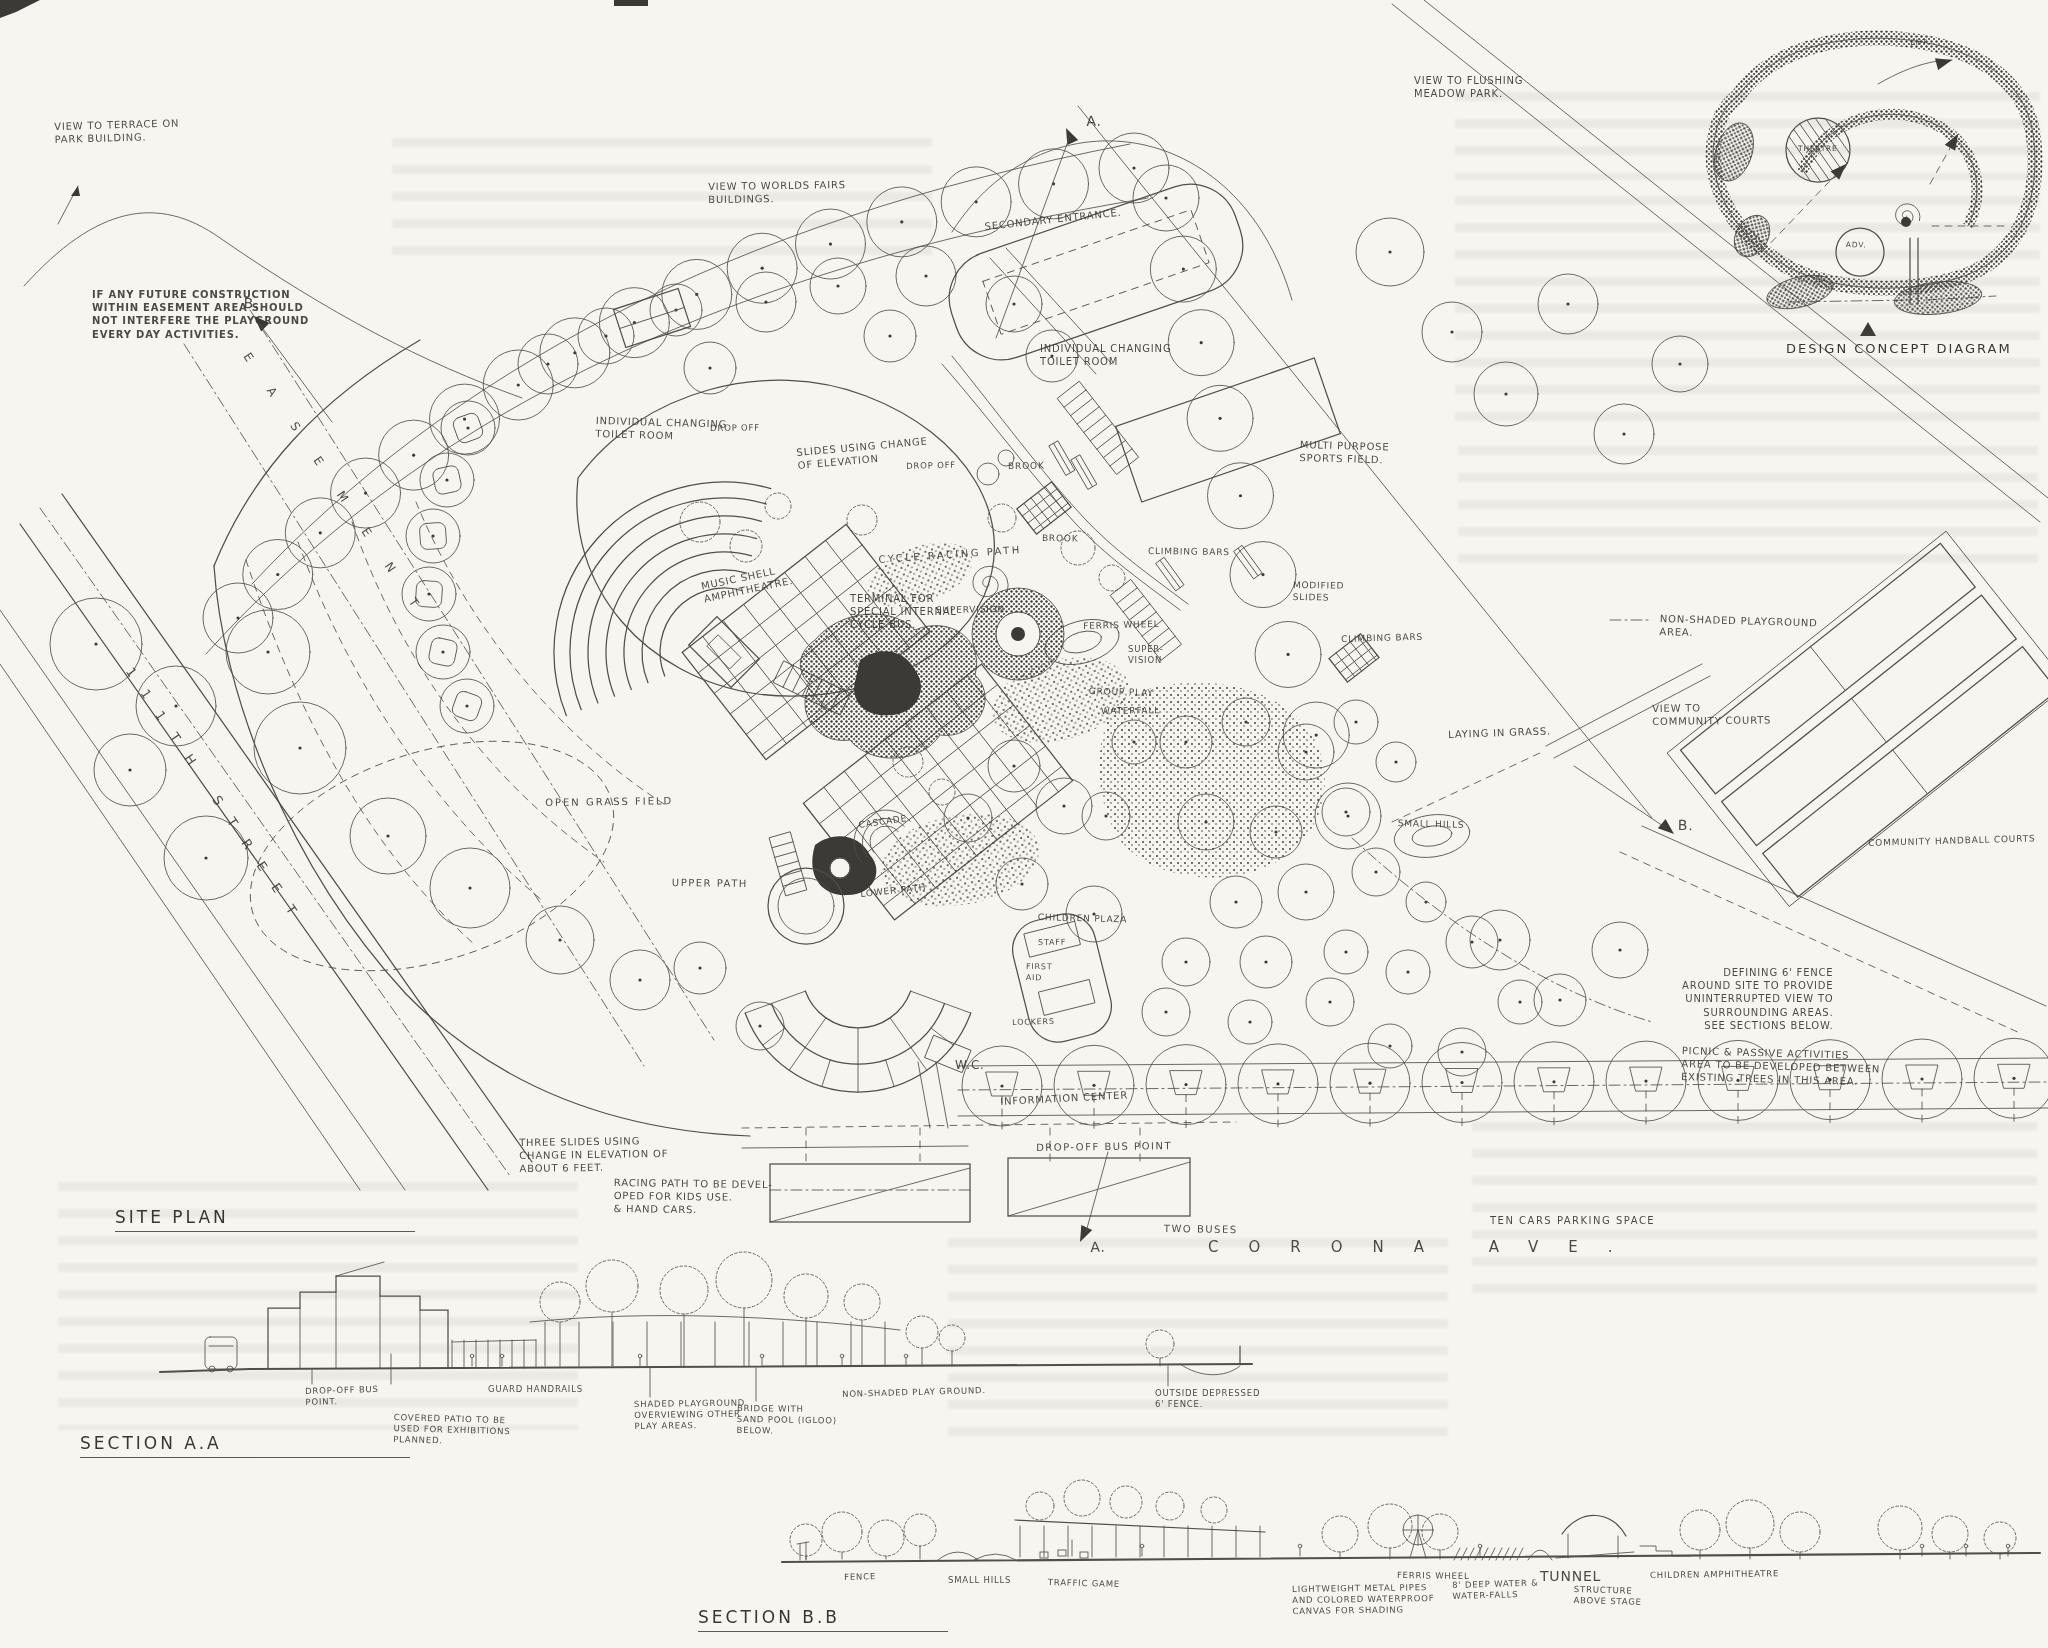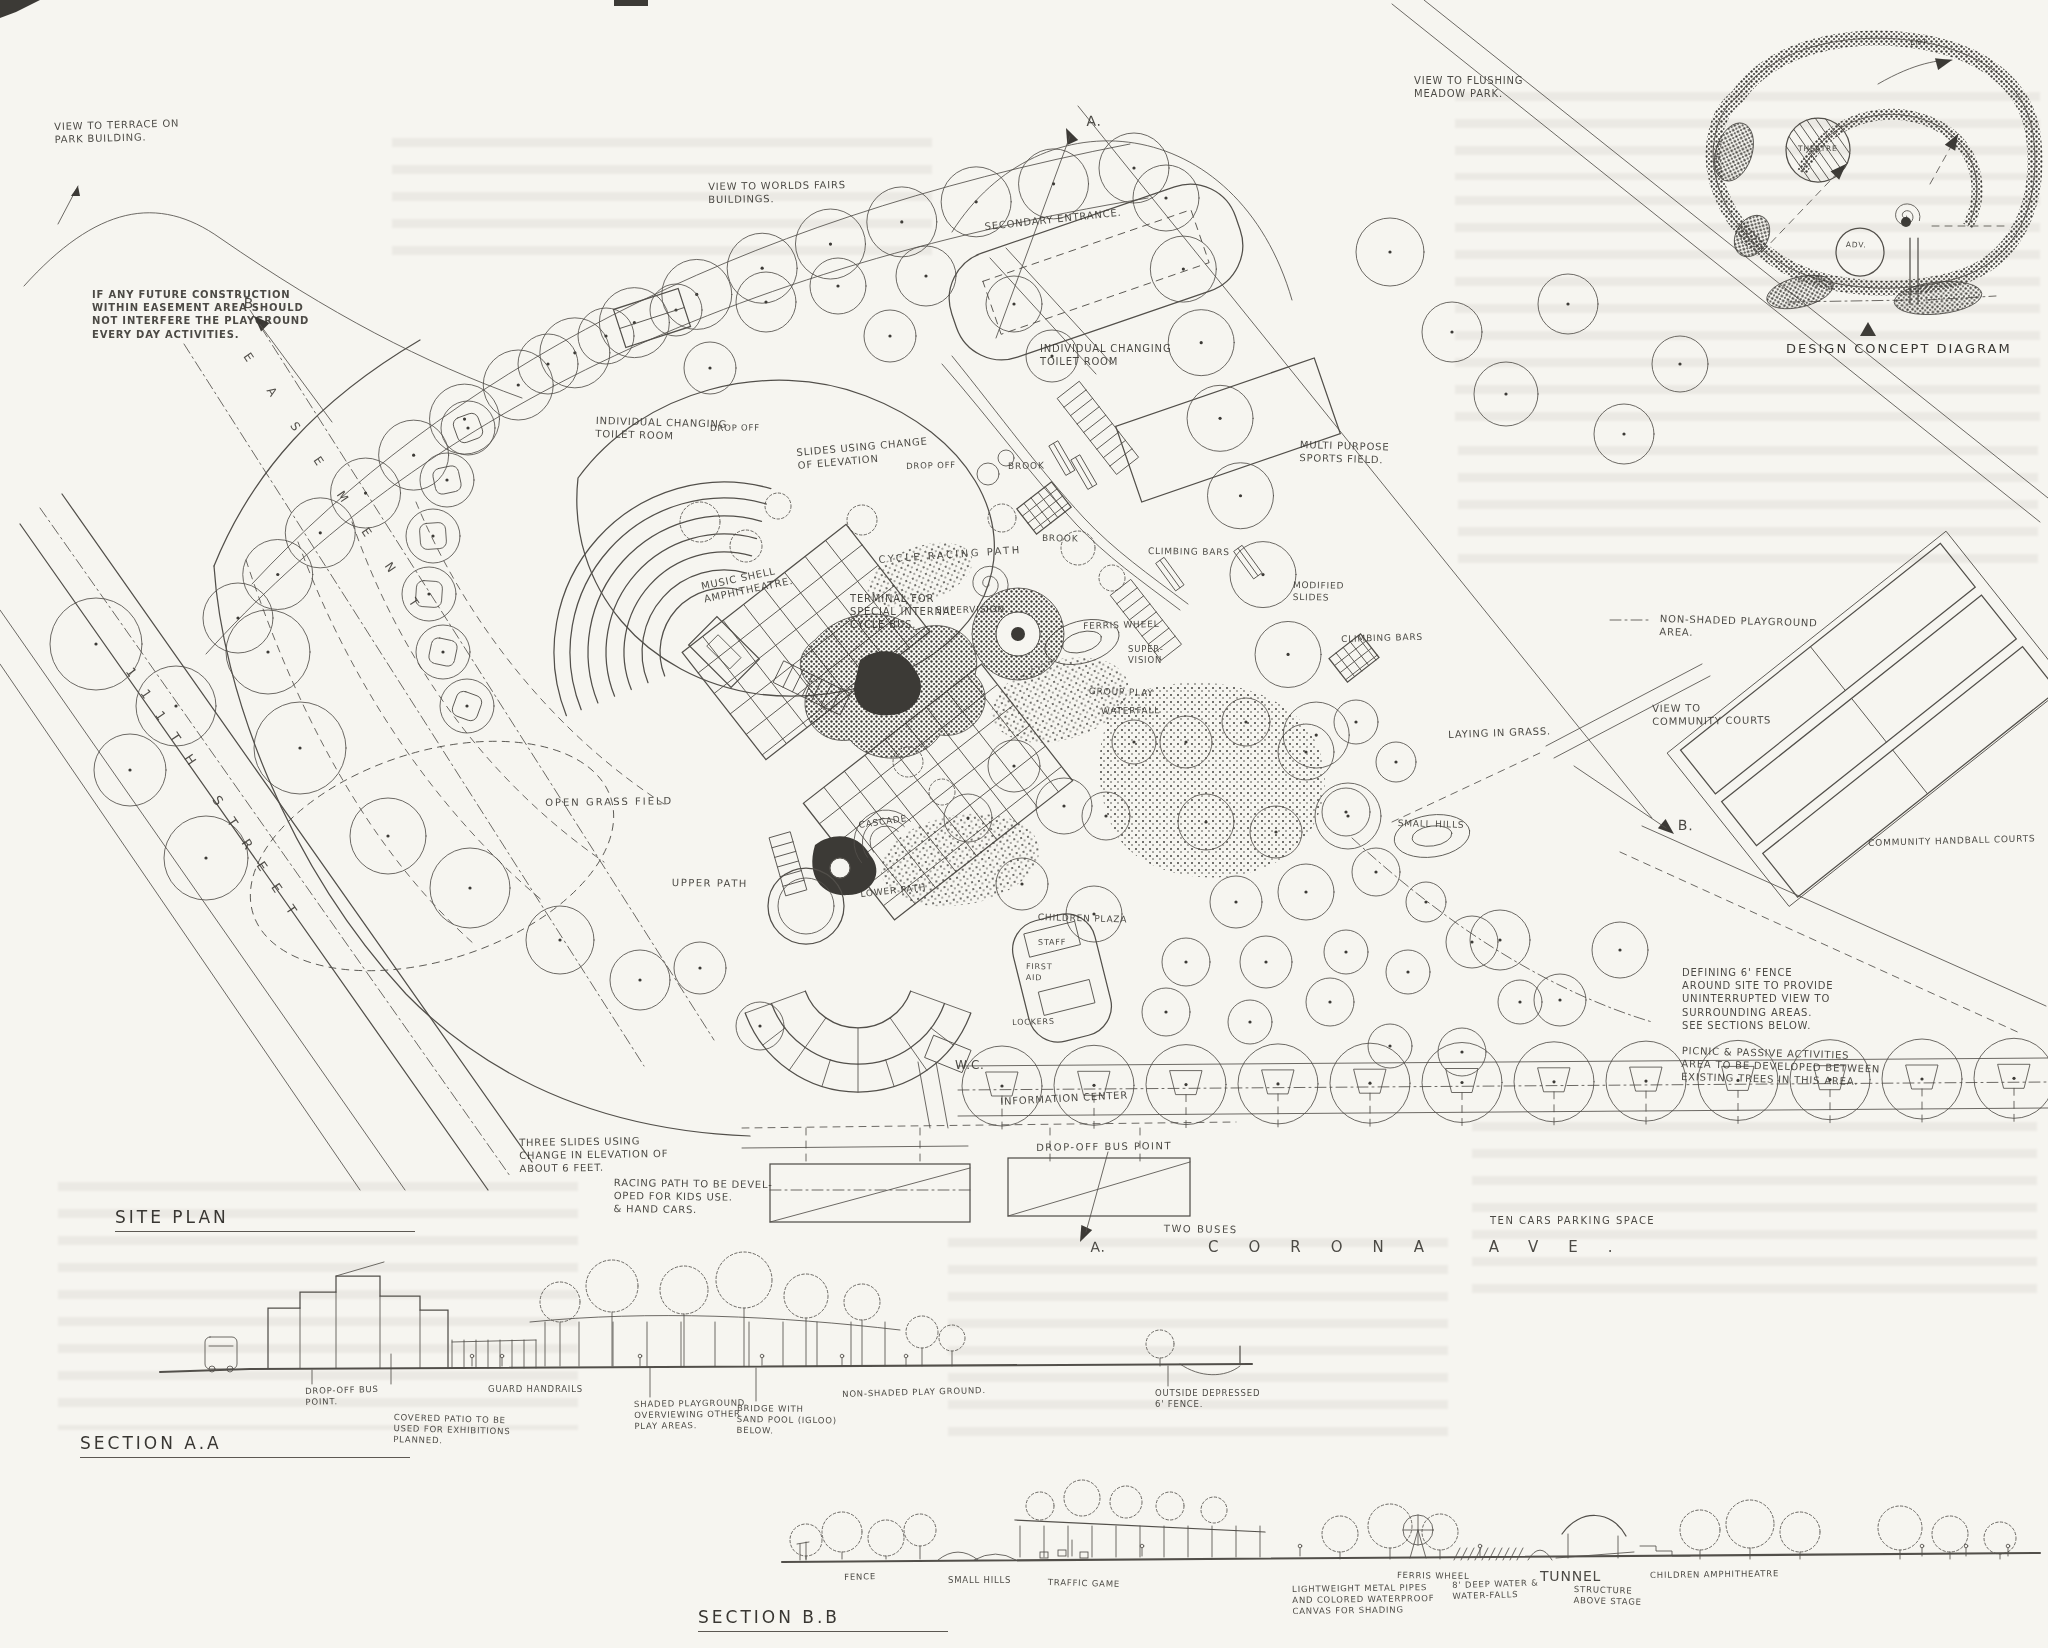--- a/index.html
+++ b/index.html
@@ -809,21 +809,21 @@
       <div class="lbl" style="left: 1036px; top: 1141px; letter-spacing: 1.5px; transform: rotate(-0.8deg);">DROP-OFF BUS POINT</div>
       <div class="lbl" style="left: 1164px; top: 1222px; letter-spacing: 1.5px; transform: rotate(0.8deg);">TWO BUSES</div>
       <div class="lbl" style="left: 1090px; top: 1238px; font-size: 14px; transform: rotate(-1.6deg);">A.</div>
       <div class="lbl" style="left: 1490px; top: 1214px; letter-spacing: 1.5px; transform: rotate(0deg);">TEN CARS PARKING SPACE</div>
       <div class="lbl" style="left: 1660px; top: 612px; transform: rotate(1.6deg);">NON-SHADED PLAYGROUND
 AREA.</div>
       <div class="lbl" style="left: 1652px; top: 702px; transform: rotate(-0.8deg);">VIEW TO
 COMMUNITY COURTS</div>
       <div class="lbl" style="left: 1678px; top: 816px; font-size: 14px; transform: rotate(0.8deg);">B.</div>
       <div class="lbl" style="left: 1868px; top: 838px; font-size: 9px; transform: rotate(-1.6deg);">COMMUNITY HANDBALL COURTS</div>
-      <div class="lbl" style="left: 1682px; top: 966px; transform: rotate(0deg);">DEFINING 6' FENCE
+      <div class="lbl" style="left: 1682px; top: 966px; transform: rotate(0deg); text-align: right;">DEFINING 6' FENCE
 AROUND SITE TO PROVIDE
 UNINTERRUPTED VIEW TO
 SURROUNDING AREAS.
 SEE SECTIONS BELOW.</div>
       <div class="lbl" style="left: 1682px; top: 1044px; transform: rotate(1.6deg);">PICNIC &amp; PASSIVE ACTIVITIES
 AREA TO BE DEVELOPED BETWEEN
 EXISTING TREES IN THIS AREA.</div>
       <div class="lbl" style="left: 519px; top: 1136px; transform: rotate(-0.8deg);">THREE SLIDES USING
 CHANGE IN ELEVATION OF
 ABOUT 6 FEET.</div>

